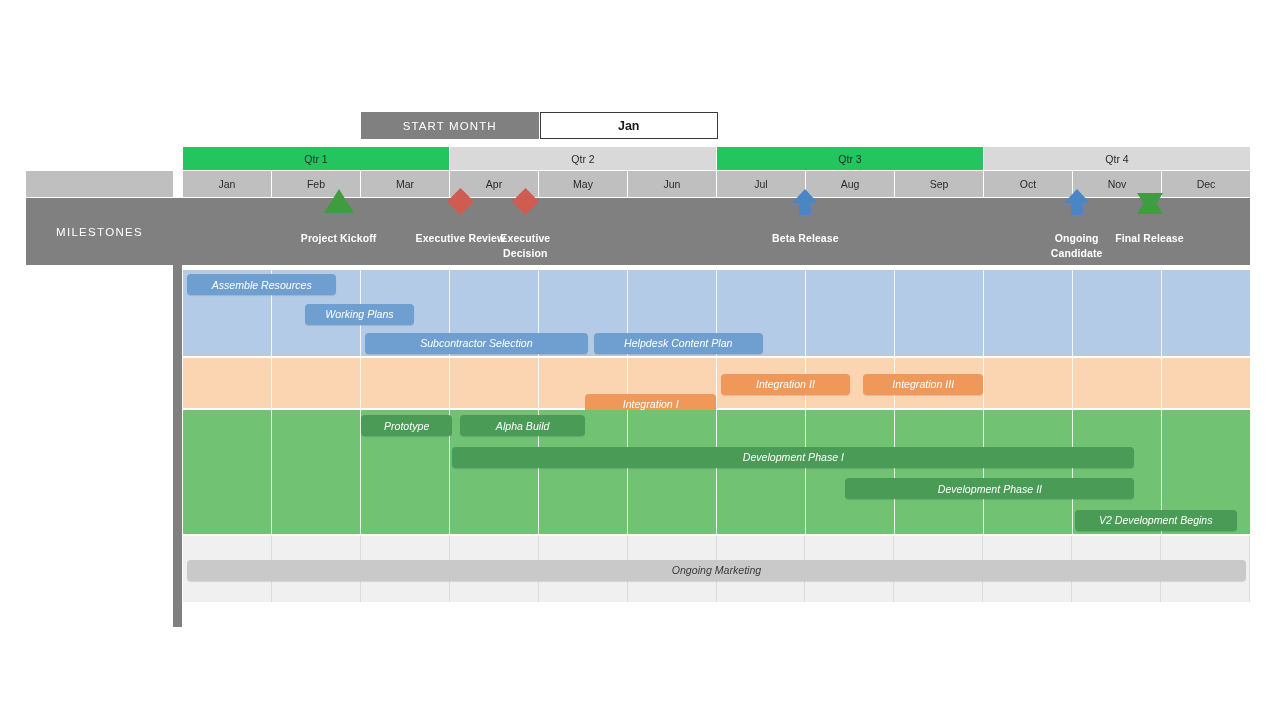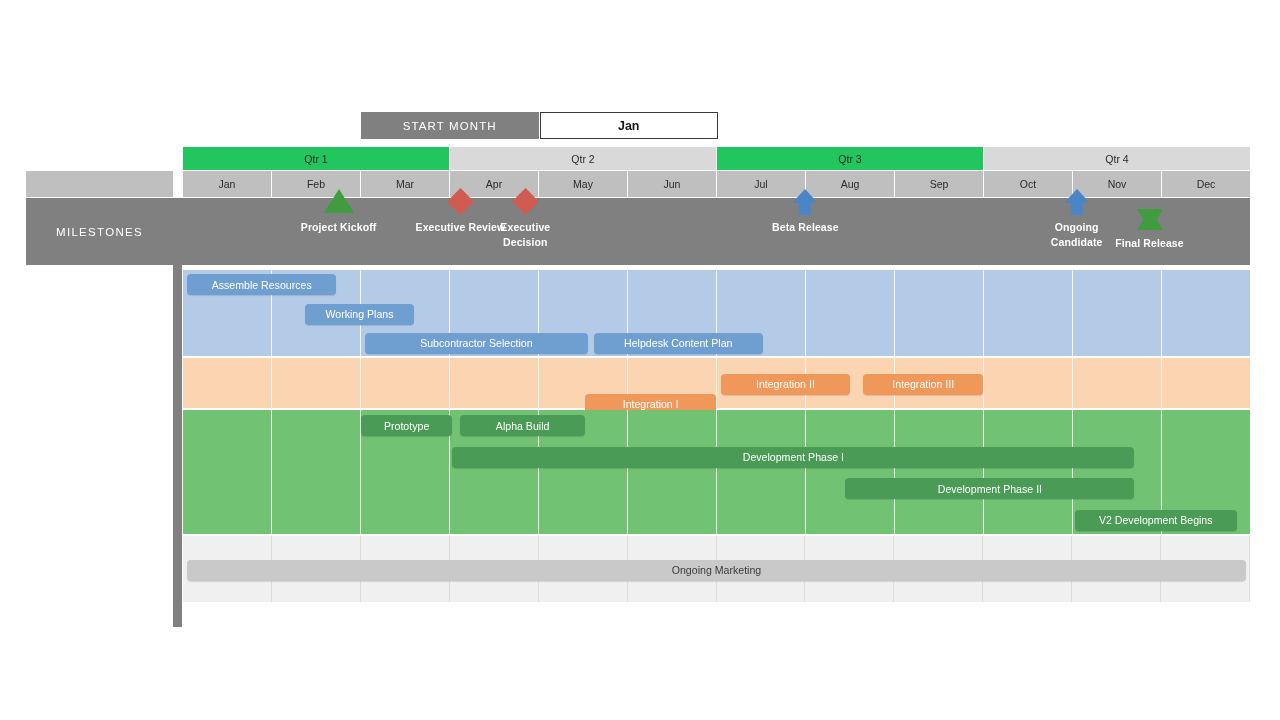--- a/index.html
+++ b/index.html
@@ -56,21 +56,21 @@
   .ms-title{
     position:absolute;left:26px;top:198px;width:147px;height:67px;
     display:flex;align-items:center;justify-content:center;
     color:#ffffff;font-size:11.5px;letter-spacing:1.3px;font-weight:400;
   }
   .ms-area{position:absolute;left:183px;top:198px;width:1067px;height:67px;}
   .ms{position:absolute;transform:translateX(-50%);text-align:center;width:96px;}
   .ms-mark{height:30px;display:flex;align-items:flex-start;justify-content:center;margin-top:-9px;}
   .ms-label{
     color:#ffffff;font-size:10.5px;font-weight:bold;line-height:1.42;
-    letter-spacing:.1px;margin-top:1px;
+    letter-spacing:.1px;margin-top:12px;
   }
 
   .shape-triangle{
     width:0;height:0;border-left:15px solid transparent;border-right:15px solid transparent;
     border-bottom:24px solid #3f9c3f;
   }
   .shape-diamond{width:19px;height:19px;background:#d05c51;transform:rotate(45deg);margin-top:3px;}
   .shape-arrow-up{position:relative;width:26px;height:26px;}
   .shape-arrow-up::before{
     content:"";position:absolute;left:0;top:0;width:0;height:0;
@@ -104,21 +104,21 @@
   .lane{position:relative;border-bottom:2px solid #ffffff;box-sizing:border-box;}
   .gridlines{position:absolute;left:0;top:0;right:0;bottom:0;display:flex;pointer-events:none;}
   .gridcell{flex:1 1 0;border-right:1.5px solid rgba(255,255,255,.85);box-sizing:border-box;}
   .gridcell:last-child{border-right:none;}
   .lane.launch .gridcell{border-right:1.5px solid #dcdcdc;}
 
   .bar{
     position:absolute;height:21px;border-radius:4px;
     display:flex;align-items:center;justify-content:center;
     font-size:10.6px;color:#ffffff;white-space:nowrap;
-    box-shadow:0 1px 1px rgba(0,0,0,.12);box-sizing:border-box;
+    box-shadow:0 1px 1px rgba(0,0,0,.12);box-sizing:border-box;font-style:italic;
   }
   .bar.dark-text{color:#3b3b3b;}
 </style>
 </head>
 <body>
 
 <div id="stage">
 
   <div class="startmonth-wrap">
     <div class="startmonth-label">START MONTH</div>
@@ -174,21 +174,21 @@
           <div class="shape-arrow-up" style="--c: #4a86c5;"></div>
         </div>
         <div class="ms-label">Beta Release</div>
       </div>
       <div class="ms" style="left: 83.75%; top: 0px;">
         <div class="ms-mark">
           <div class="shape-arrow-up" style="--c: #4a86c5;"></div>
         </div>
         <div class="ms-label">Ongoing Candidate</div>
       </div>
-      <div class="ms" style="left: 90.5833%; top: 16px;">
+      <div class="ms" style="left: 90.5833%; top: 0px;">
         <div class="ms-mark">
           <div class="shape-star">
             <i></i>
             <u></u>
           </div>
         </div>
         <div class="ms-label">Final Release</div>
       </div>
     </div>
 

